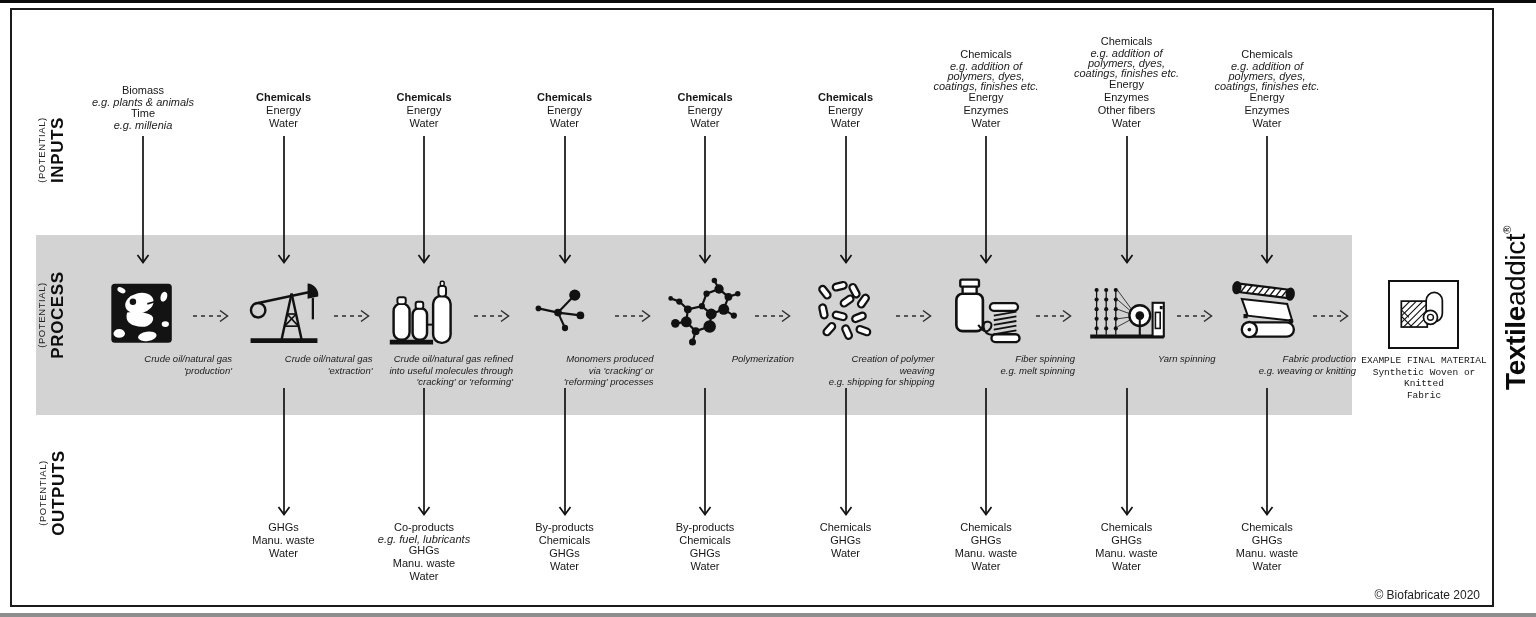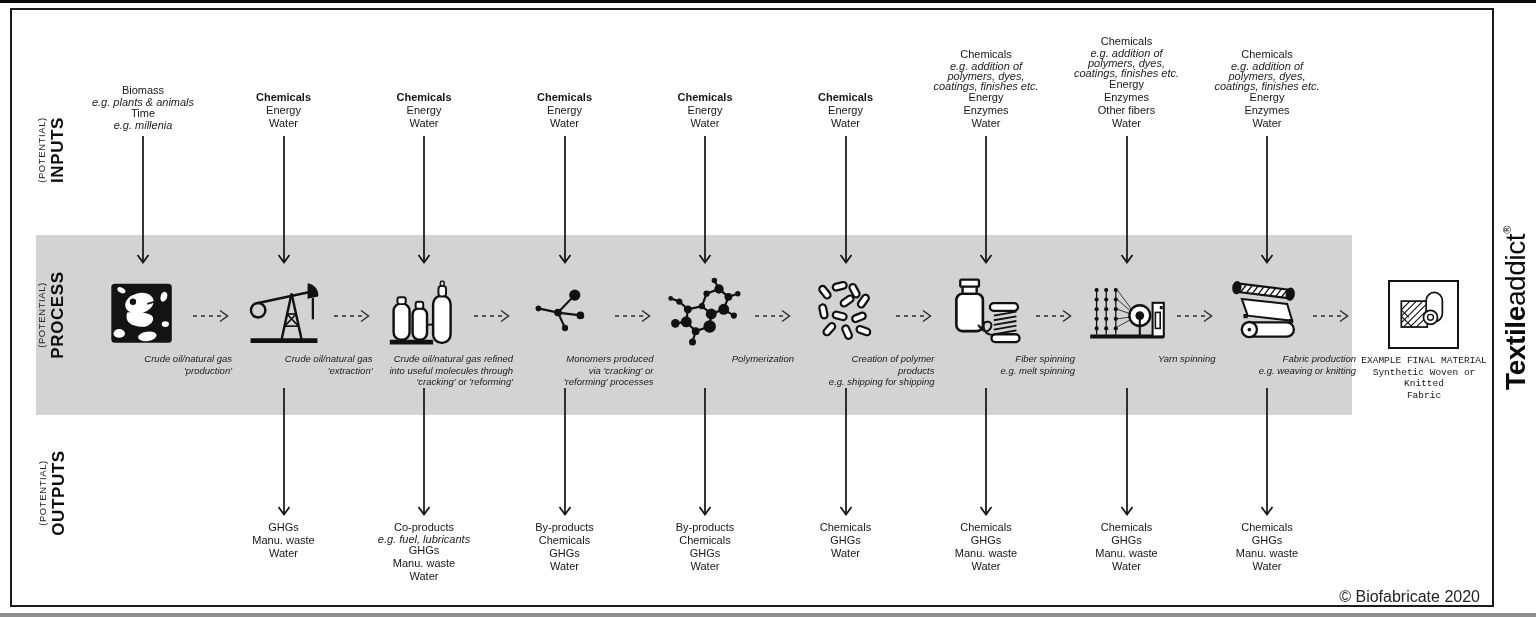--- a/index.html
+++ b/index.html
@@ -32,21 +32,21 @@
              background:#fff;display:flex;align-items:center;justify-content:center;}
   .final-caption{position:absolute;left:1354px;top:355px;width:140px;text-align:center;font-size:9.5px;line-height:11.5px;color:#161616;}
   .fc-ln{display:block;font-family:Liberation Mono, monospace;}
 
   .logo{position:absolute;left:1516px;top:308px;transform:translate(-50%,-50%) rotate(-90deg);
         white-space:nowrap;font-size:28px;letter-spacing:-.4px;color:#0a0a0a;}
   .logo b{font-weight:800;}
   .logo .lt{font-weight:400;}
   .logo sup{font-size:11px;vertical-align:14px;}
 
-  .copyright{position:absolute;left:1280px;top:588px;width:200px;text-align:right;font-size:16px;color:#222;}
+  .copyright{position:absolute;left:1280px;top:588px;width:200px;text-align:right;font-size:12px;color:#222;}
 </style>
 </head>
 <body>
 
 <div id="canvas">
   <div class="edge-top"></div>
   <div class="edge-bottom"></div>
   <div class="frame"></div>
   <div class="band" style="background: rgb(211, 211, 211);"></div>
 
@@ -292,21 +292,21 @@
               <rect x="32" y="48" width="19" height="9" rx="4.5" transform="rotate(14 41.5 52.5)"></rect>
               <rect x="58" y="50" width="19" height="9" rx="4.5" transform="rotate(-22 67.5 54.5)"></rect>
               <rect x="18" y="66" width="19" height="9" rx="4.5" transform="rotate(-48 27.5 70.5)"></rect>
               <rect x="42" y="70" width="19" height="9" rx="4.5" transform="rotate(66 51.5 74.5)"></rect>
               <rect x="64" y="68" width="19" height="9" rx="4.5" transform="rotate(20 73.5 72.5)"></rect>
             </g>
           </svg>
         </div>
         <div class="caption">
           <span class="cap-ln">Creation of polymer</span>
-          <span class="cap-ln">products</span>
+          <span class="cap-ln">weaving</span>
           <span class="cap-ln">e.g. shipping for shipping</span>
         </div>
         <svg class="v-arrow out-arrow" width="16" height="128">
           <line x1="8" y1="0" x2="8" y2="125" stroke="#111" stroke-width="1.7"></line>
           <polyline points="2.5,119 8,126.5 13.5,119" fill="none" stroke="#111" stroke-width="1.7"></polyline>
         </svg>
         <div class="out-text">
           <span class="ln ">Chemicals</span>
           <span class="ln ">GHGs</span>
           <span class="ln ">Water</span>

